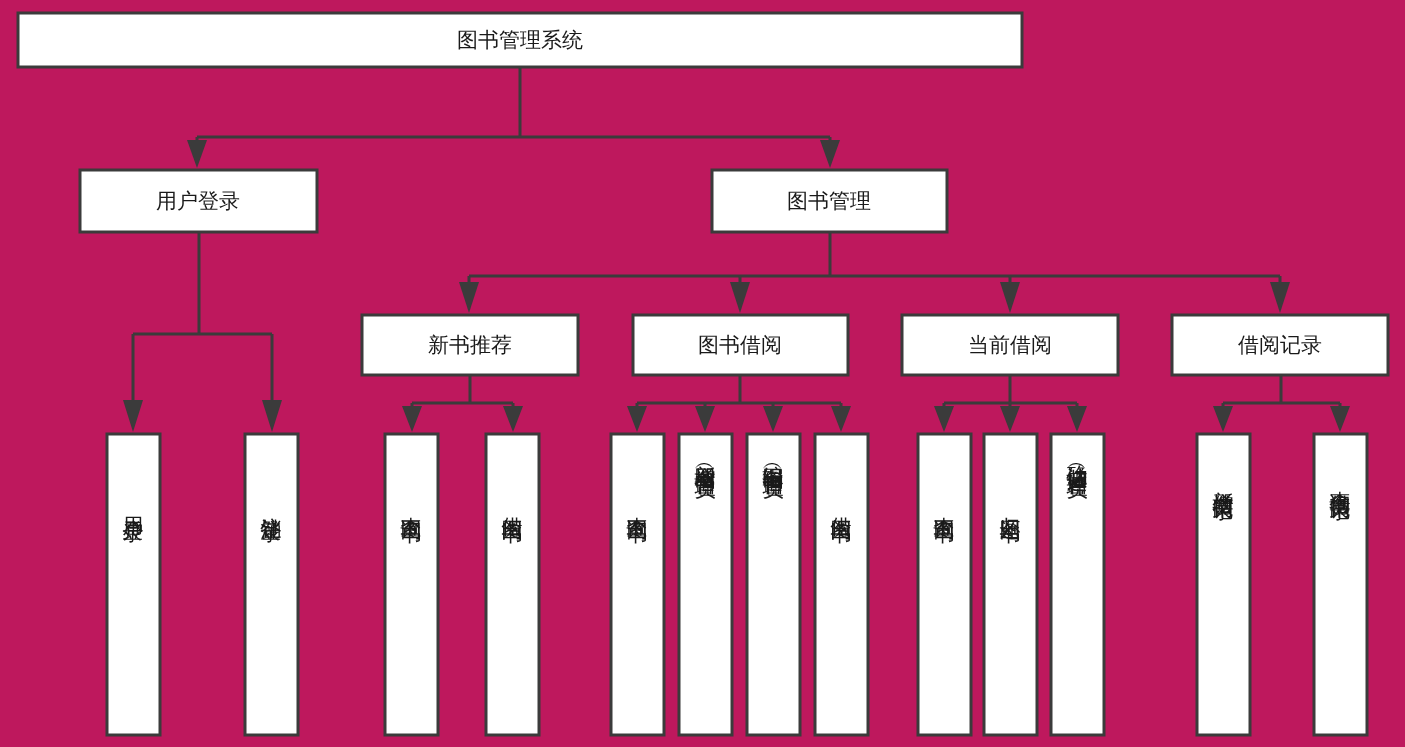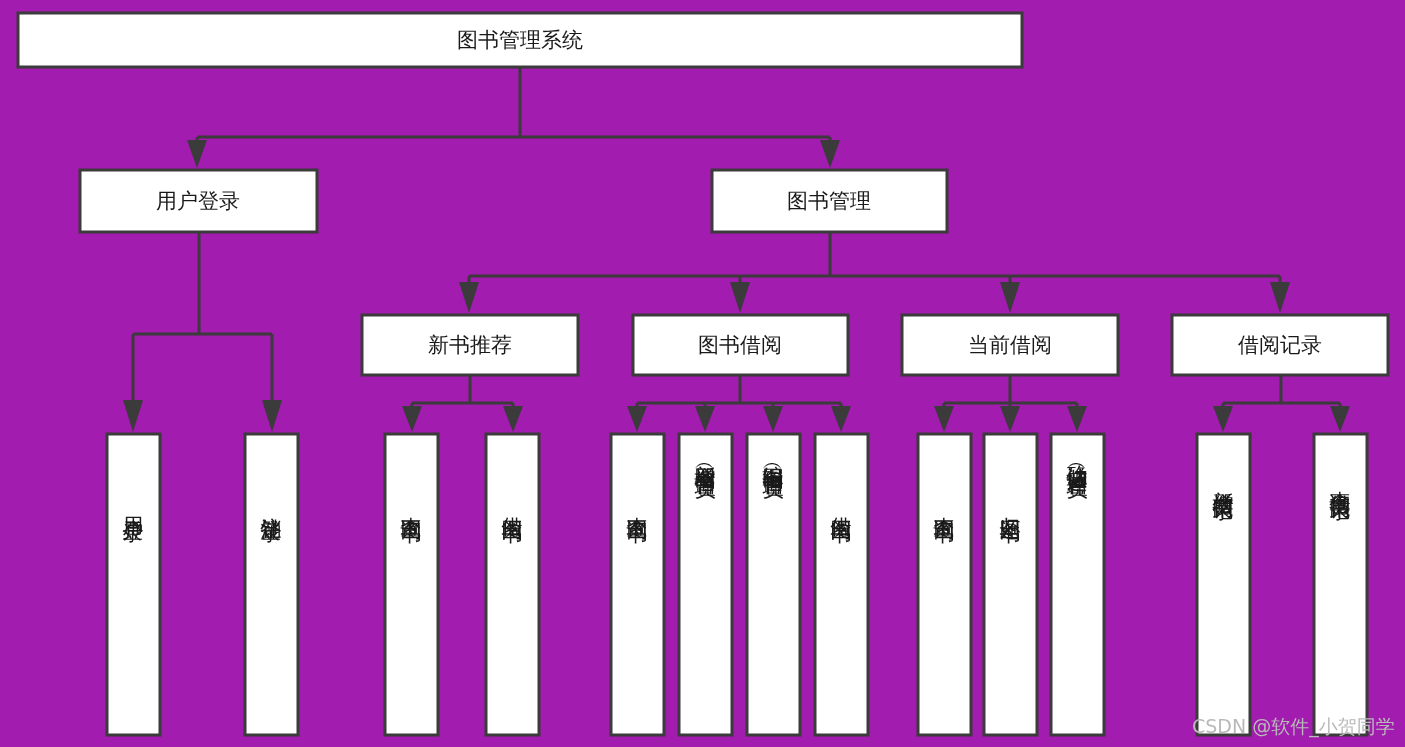--- a/index.html
+++ b/index.html
@@ -8,21 +8,21 @@
     padding: 0;
     background: #ffffff;
   }
   body {
     font-family: "DejaVu Sans", "Liberation Sans", sans-serif;
   }
   #diagram-root {
     position: relative;
     width: 1405px;
     height: 747px;
-    background: #a21caf;
+    background: #be185d;
     overflow: hidden;
     text-decoration: underline;
   }
   svg.diagram-canvas {
     position: absolute;
     left: 0;
     top: 0;
     width: 1405px;
     height: 747px;
     display: block;
@@ -237,15 +237,14 @@
       </g>
 
       <g>
         <rect class="node-box" x="1314" y="434" width="53" height="301"></rect>
         <text class="node-label-v" x="1340" y="474" text-anchor="start">查询借阅记录</text>
       </g>
 
     </g>
   </svg>
 
-  <div class="watermark-text">CSDN @软件_小贺同学</div>
 
 </div>
 
 </body></html>

